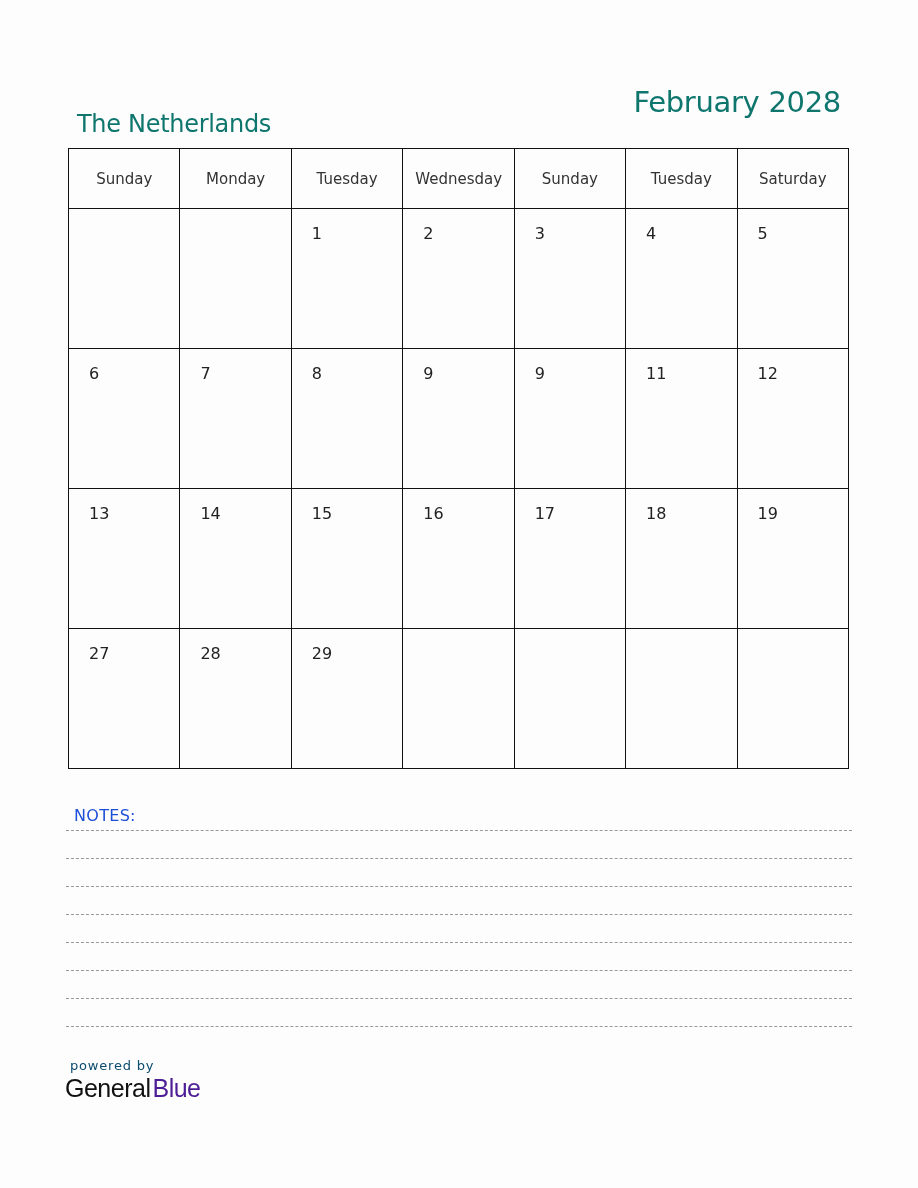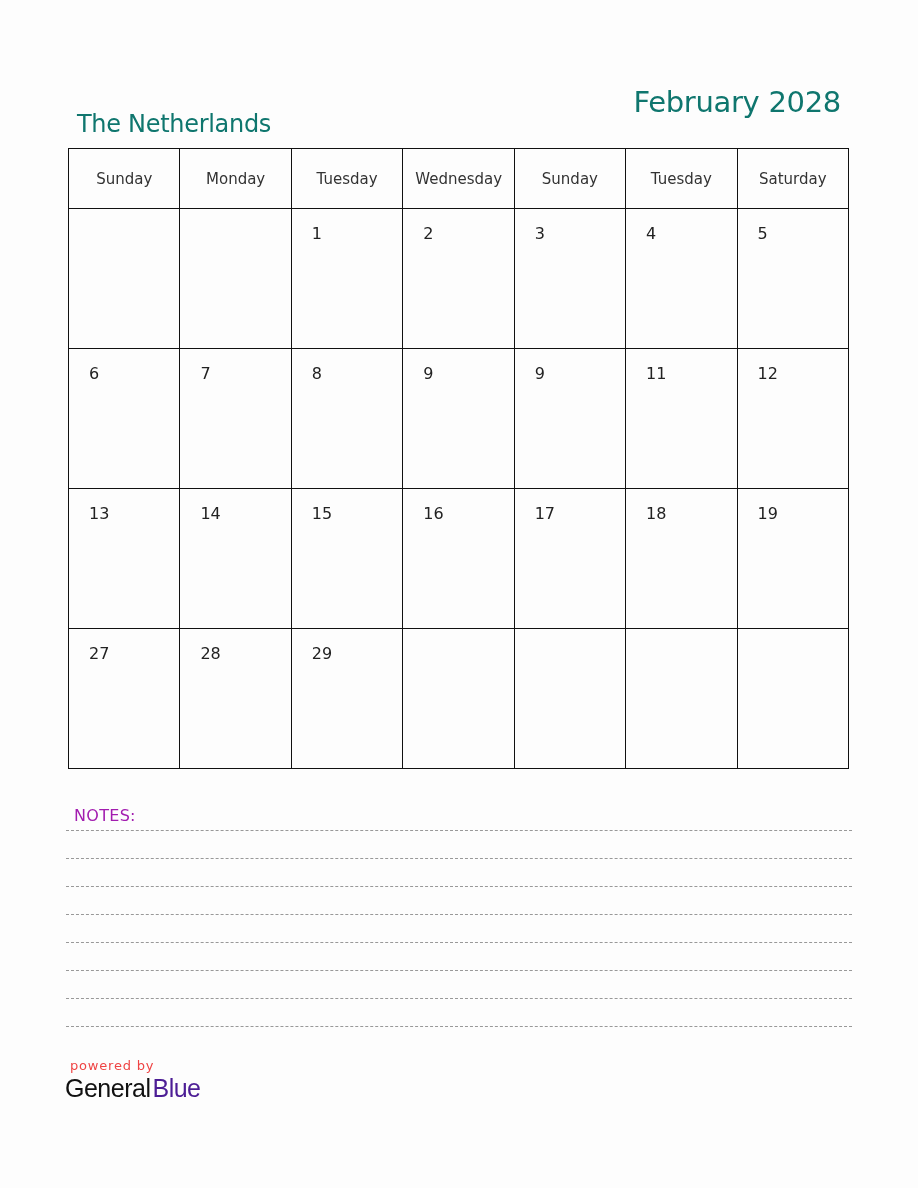--- a/index.html
+++ b/index.html
@@ -64,36 +64,36 @@
       font-size: 16px;
       color: #222;
       padding: 3px 0 0 8px;
       line-height: 20px;
     }
     .notes-label {
       position: absolute;
       left: 74px;
       top: 806px;
       font-size: 16px;
-      color: #a21caf;
+      color: #1d4ed8;
       letter-spacing: 0.3px;
     }
     .note-line {
       position: absolute;
       left: 66px;
       width: 786px;
       height: 0;
       border-top: 1px dashed #999;
     }
     .powered-by {
       position: absolute;
       left: 70px;
       top: 1058px;
       font-size: 13px;
-      color: #ef4444;
+      color: #0c4a6e;
       letter-spacing: 0.8px;
     }
     .brand {
       position: absolute;
       left: 65px;
       top: 1074px;
       font-family: "Liberation Sans", sans-serif;
       font-size: 25px;
       letter-spacing: -0.5px;
     }

